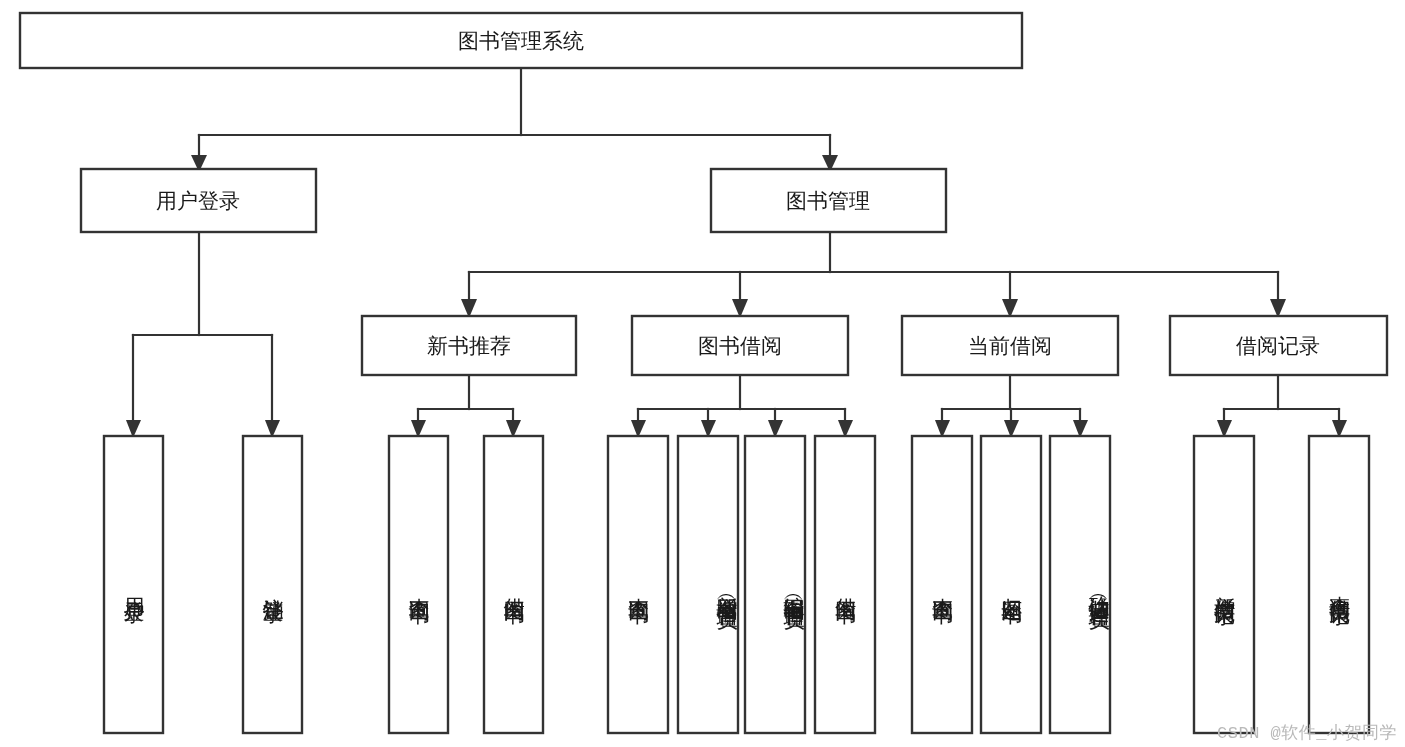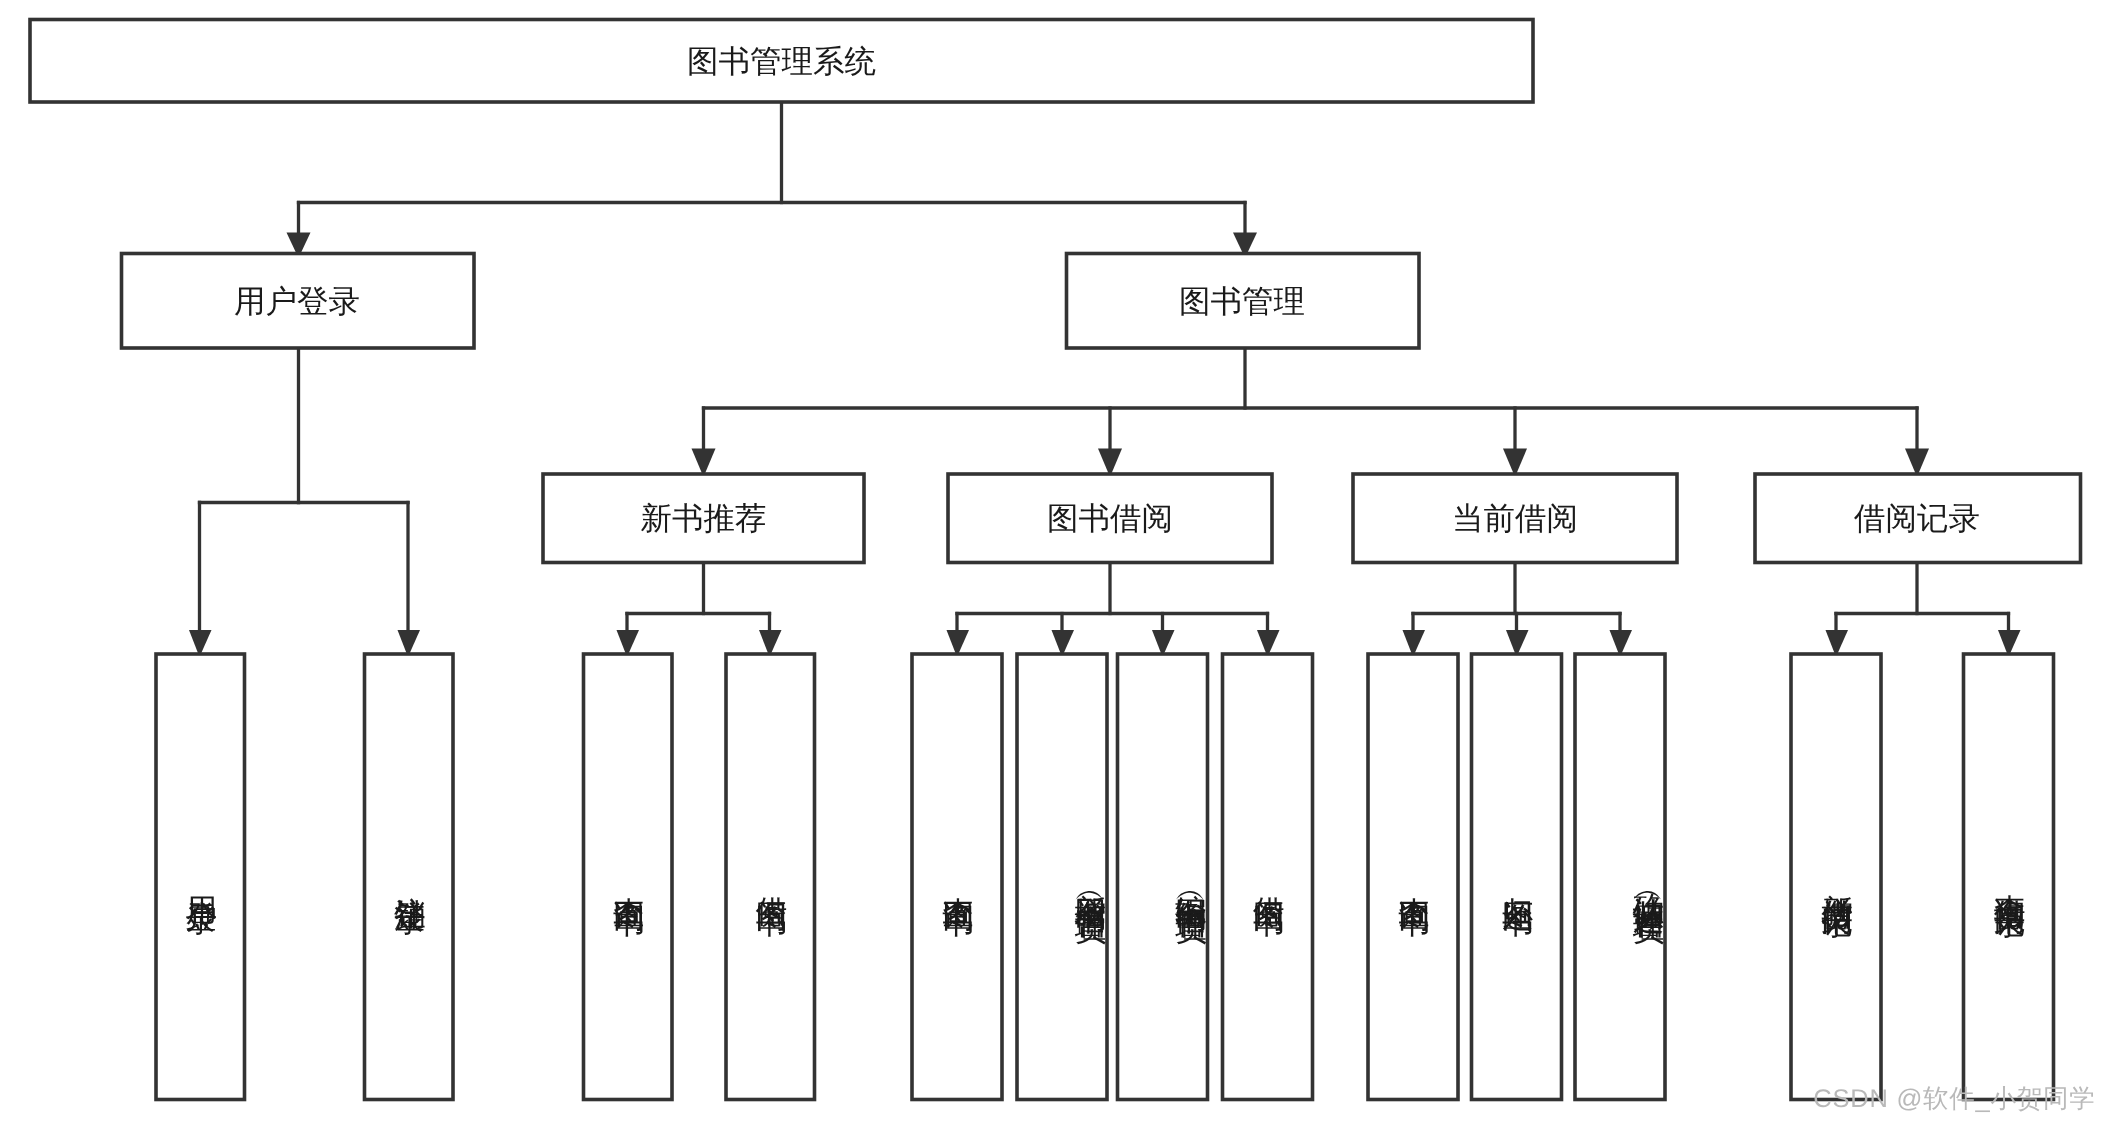--- a/index.html
+++ b/index.html
@@ -63,21 +63,21 @@
     align-items: center;
     justify-content: center;
     text-align: center;
     white-space: nowrap;
     pointer-events: none;
   }
   #watermark {
     position: absolute;
     right: 8px;
     bottom: 3px;
-    font-family: Liberation Sans, sans-serif;
+    font-family: Liberation Mono, monospace;
     font-size: 17px;
     color: #b9b9b9;
     letter-spacing: 0.5px;
     white-space: nowrap;
   }
 </style>
 </head>
 <body>
 
 <div id="diagram-root">

